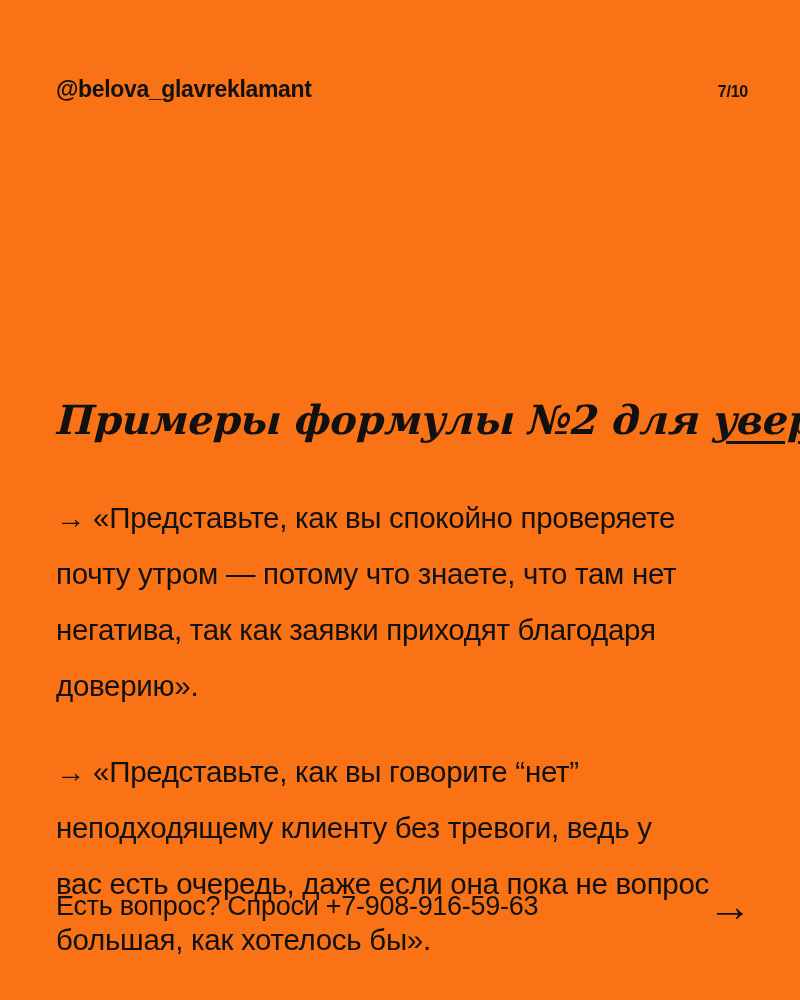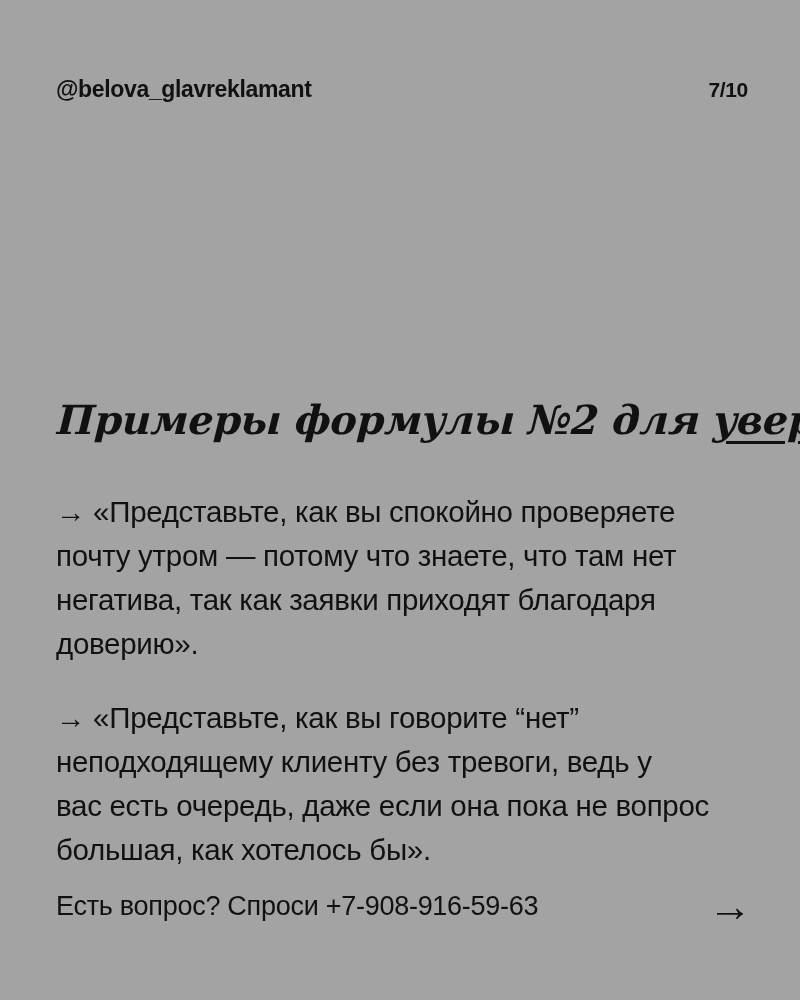--- a/index.html
+++ b/index.html
@@ -4,42 +4,42 @@
 <style>
   html, body {
     margin: 0;
     padding: 0;
     background: #ffffff;
   }
   .slide {
     position: relative;
     width: 800px;
     height: 1000px;
-    background: #a3a3a3;
+    background: #f97316;
     font-family: "Liberation Sans", sans-serif;
     color: #111111;
     overflow: hidden;
   }
   .header {
     position: absolute;
     top: 76px;
     left: 56px;
     right: 52px;
     display: flex;
     justify-content: space-between;
     align-items: baseline;
   }
   .handle {
     font-size: 23px;
     font-weight: 600;
     letter-spacing: -0.015em;
     color: #111111;
   }
   .page-indicator {
-    font-size: 21px;
+    font-size: 16px;
     font-weight: 600;
     letter-spacing: -0.015em;
     color: #111111;
   }
   .heading {
     position: absolute;
     top: 398px;
     left: 56px;
     right: 40px;
     font-family: "DejaVu Serif", serif;
@@ -59,21 +59,21 @@
     text-underline-offset: 7px;
   }
   .body-text {
     position: absolute;
     top: 490px;
     left: 56px;
     right: 40px;
   }
   .paragraph {
     font-size: 29.5px;
-    line-height: 44px;
+    line-height: 56px;
     font-weight: 400;
     letter-spacing: -0.01em;
     color: #111111;
     white-space: pre-line;
     margin: 0 0 30px 0;
   }
   .footer {
     position: absolute;
     left: 56px;
     right: 48px;

